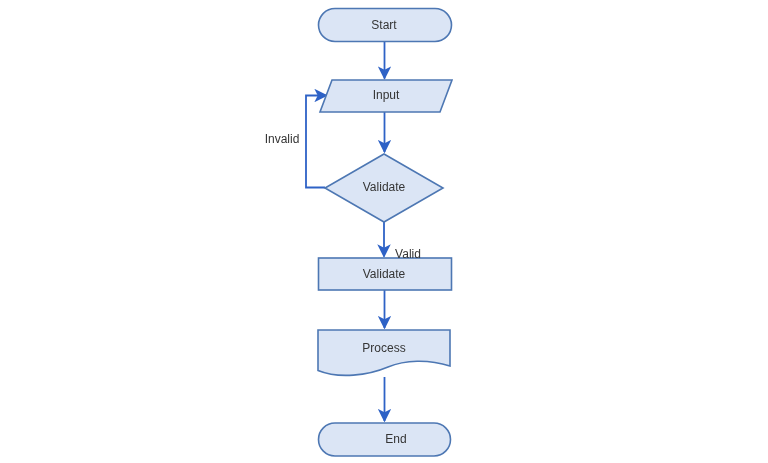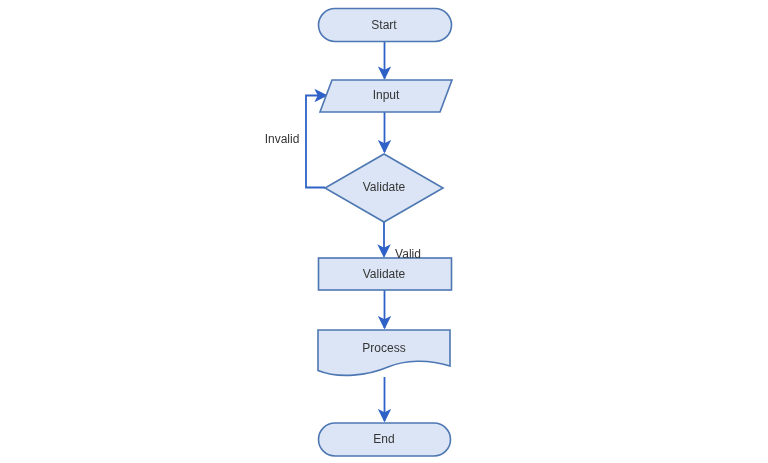--- a/index.html
+++ b/index.html
@@ -65,18 +65,18 @@
       <path d="M 318 330 L 450 330 L 450 366 C 428 359 405 360 388 367 C 368 375.5 339 379 318 370.5 Z"></path>
       <rect x="318.5" y="423" width="132" height="33" rx="16.5" ry="16.5"></rect>
     </g>
   </svg>
 
   <div class="node-label" style="left:384px; top:25px;">Start</div>
   <div class="node-label" style="left:386px; top:95px;">Input</div>
   <div class="node-label" style="left:384px; top:187px;">Validate</div>
   <div class="node-label" style="left:384px; top:274px;">Validate</div>
   <div class="node-label" style="left:384px; top:348px;">Process</div>
-  <div class="node-label" style="left:384px; top:439px;">End</div>
+  <div class="node-label" style="left:396px; top:439px;">End</div>
 
   <div class="edge-label" style="left:408px; top:233px;margin-top:21px;">Valid</div>
   <div class="edge-label" style="left:282px; top:139px;text-align:center;">Invalid</div>
 
 </div>
 
 </body></html>

